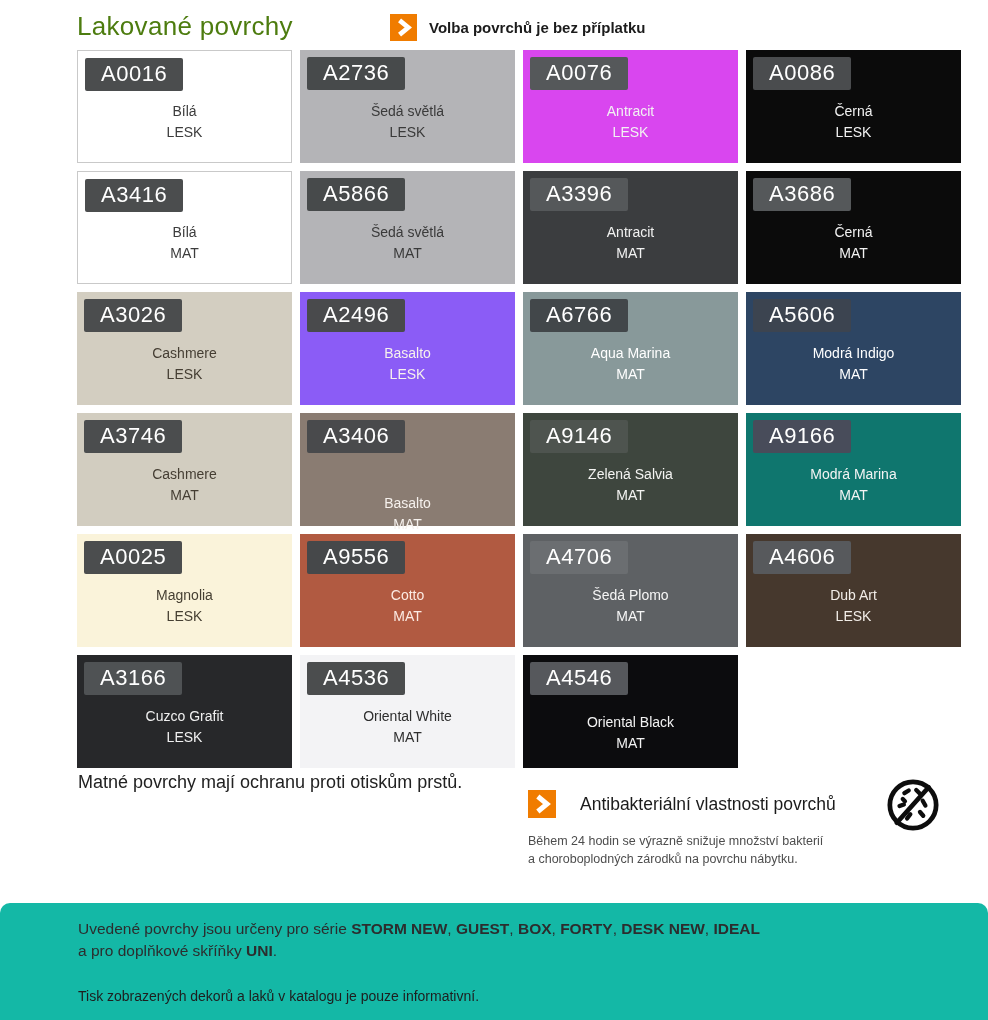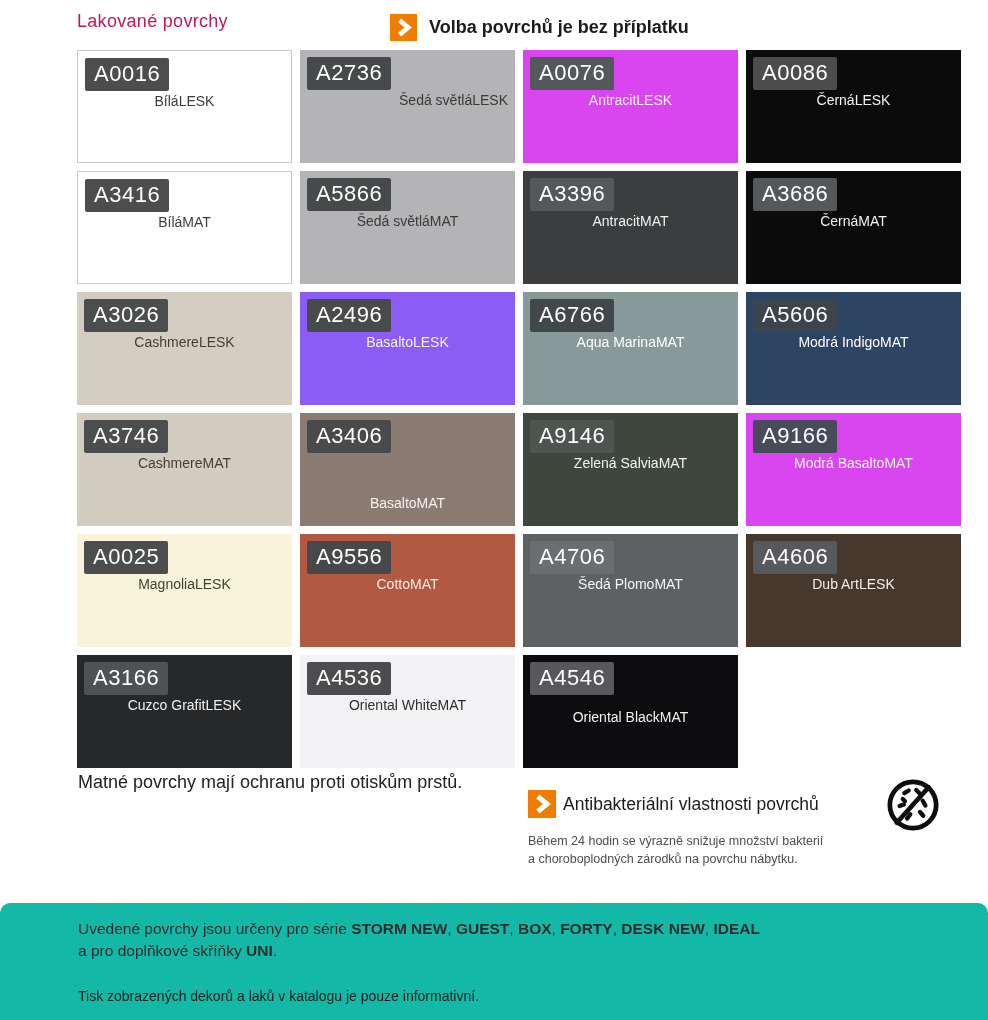--- a/index.html
+++ b/index.html
@@ -2,40 +2,40 @@
 <html><head>
 <meta charset="utf-8">
 <style>
   html,body { margin:0; padding:0; background:#ffffff; }
   .page {
     position:relative; width:988px; height:1020px; overflow:hidden;
     background:#ffffff; font-family:"Liberation Sans", sans-serif;
   }
   .page-title {
     position:absolute; left:77px; top:11px;
-    font-size:18px; color:#be185d; letter-spacing:.3px;text-align:right;
+    font-size:26px; color:#4d7c0f; letter-spacing:.3px;text-align:right;
   }
   .top-note { position:absolute; left:390px; top:14px; display:flex; align-items:center; gap:12px; }
   .orange-icon {
     width:27px; height:27px; background:#f07c00; flex:0 0 auto;
     display:flex; align-items:center; justify-content:center;
   }
-  .top-note-label { font-size:18px; font-weight:700; color:#1b1b1b; }
+  .top-note-label { font-size:15px; font-weight:700; color:#1b1b1b; }
 
   .grid {
     position:absolute; left:77px; top:50px; width:884px;
     display:grid; grid-template-columns:repeat(4,1fr); gap:8px;
   }
   .swatch { height:113px; box-sizing:border-box; padding:7px; display:flex; flex-direction:column; }
   .code-badge {
     align-self:flex-start; color:#ffffff; font-size:22px; line-height:1;
-    padding:5px 9px 6px; border-radius:2px; letter-spacing:.5px;
+    padding:5px 16px 6px; border-radius:2px; letter-spacing:.5px;
   }
   .labels {
-    flex:1; display:flex; flex-direction:row; justify-content:center;
+    flex:1; display:flex; flex-direction:column; justify-content:center;
     text-align:center; font-size:14px; line-height:1.5; padding-bottom:2px;
   }
 
   
   .tex-wood {
     background-color:#46382d !important;
     background-image:
       repeating-linear-gradient(178deg, rgba(15,9,5,.45) 0 1px, rgba(0,0,0,0) 1px 5px),
       repeating-linear-gradient(2deg, rgba(140,110,80,.22) 0 2px, rgba(0,0,0,0) 2px 9px),
       linear-gradient(90deg, #4a3c30, #3c2f26 35%, #514237 70%, #3e3128);
@@ -62,21 +62,21 @@
       linear-gradient(35deg, rgba(0,0,0,0) 55%, rgba(255,255,255,.35) 55.8%, rgba(0,0,0,0) 57.2%),
       linear-gradient(150deg, rgba(0,0,0,0) 68%, rgba(255,255,255,.3) 68.8%, rgba(0,0,0,0) 70%),
       radial-gradient(ellipse at 62% 58%, rgba(255,255,255,.22), rgba(0,0,0,0) 28%),
       radial-gradient(ellipse at 15% 25%, rgba(255,255,255,.15), rgba(0,0,0,0) 25%);
     gap: 12px;
   }
 
   .footnote { position:absolute; left:78px; top:772px; font-size:18px; color:#222222; }
 
   .anti { position:absolute; left:528px; top:790px; width:360px; }
-  .anti-head { display:flex; align-items:center; gap:7px; }
+  .anti-head { display:flex; align-items:center; gap:24px; }
   .anti-title { font-size:17.5px; color:#1b1b1b; white-space:nowrap; }
   .anti-text { margin-top:15px; font-size:12.5px; color:#4d4d4d; line-height:1.42; }
   .bacteria-icon { position:absolute; left:885px; top:777px; }
 
   .bottom-band {
     position:absolute; left:0; top:903px; width:988px; height:145px;
     background:#14b8a6; border-radius:10px 10px 0 0;
   }
   .bottom-line { margin:0 0 0 78px; font-size:15.5px; color:#2c2d2e; line-height:1.42; }
   .bottom-line:first-child { padding-top:15px; }
@@ -100,21 +100,21 @@
 
   <div class="grid">
     <div class="swatch" style="background: rgb(255, 255, 255); color: rgb(60, 60, 60); border: 1px solid rgb(201, 201, 201);">
       <span class="code-badge" style="background: rgb(75, 77, 78);">A0016</span>
       <div class="labels">
         <div class="swatch-name">Bílá</div>
         <div class="swatch-finish">LESK</div>
       </div>
     </div>
 
-    <div class="swatch" style="background: rgb(180, 180, 183); color: rgb(58, 58, 58); align-items: flex-end;">
+    <div class="swatch" style="background: rgb(180, 180, 183); color: rgb(58, 58, 58);">
       <span class="code-badge" style="background: rgb(71, 74, 75);">A2736</span>
       <div class="labels">
         <div class="swatch-name">Šedá světlá</div>
         <div class="swatch-finish">LESK</div>
       </div>
     </div>
 
     <div class="swatch" style="background: #d946ef; color: rgb(242, 242, 242);">
       <span class="code-badge" style="background: rgb(85, 88, 90);">A0076</span>
       <div class="labels">
@@ -212,24 +212,24 @@
     </div>
 
     <div class="swatch" style="background: rgb(62, 70, 62); color: rgb(244, 244, 242);">
       <span class="code-badge" style="background: rgb(78, 84, 79);">A9146</span>
       <div class="labels">
         <div class="swatch-name">Zelená Salvia</div>
         <div class="swatch-finish">MAT</div>
       </div>
     </div>
 
-    <div class="swatch" style="background: #d946ef; color: rgb(244, 244, 244); justify-content: flex-end;">
+    <div class="swatch" style="background: #0f766e; color: rgb(244, 244, 244); justify-content: flex-end;">
       <span class="code-badge" style="background: rgb(72, 76, 90);">A9166</span>
       <div class="labels">
-        <div class="swatch-name">Modrá Basalto</div>
+        <div class="swatch-name">Modrá Marina</div>
         <div class="swatch-finish">MAT</div>
       </div>
     </div>
 
     <div class="swatch" style="background: rgb(250, 243, 218); color: rgb(69, 63, 50);">
       <span class="code-badge" style="background: rgb(75, 77, 78);">A0025</span>
       <div class="labels">
         <div class="swatch-name">Magnolia</div>
         <div class="swatch-finish">LESK</div>
       </div>

